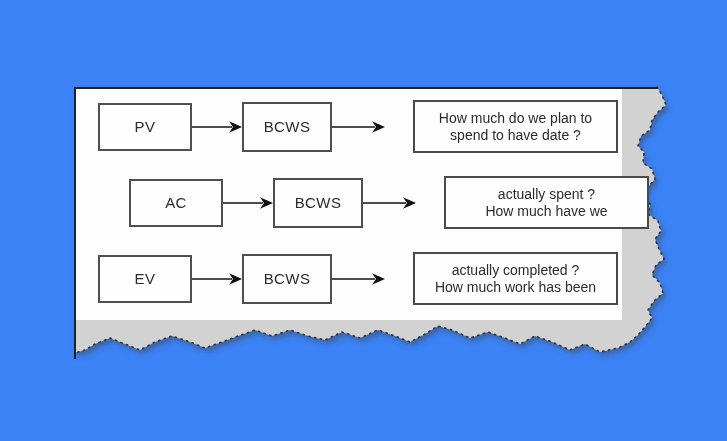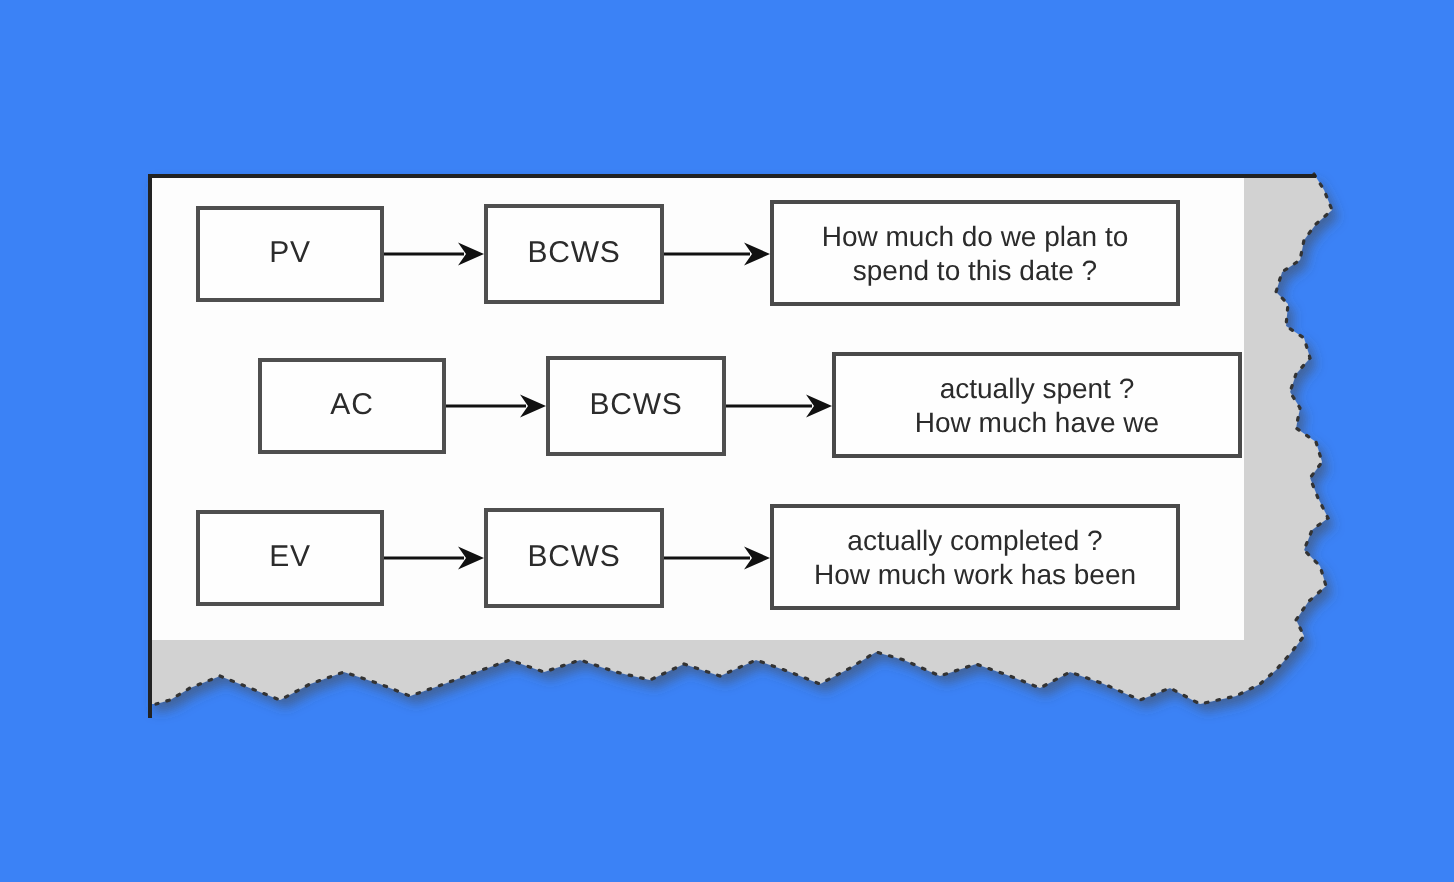--- a/index.html
+++ b/index.html
@@ -84,20 +84,21 @@
     letter-spacing: 0.4px;
   }
   .question-box {
     width: 205px;
     height: 53px;
     flex-direction: column;
     font-size: 14px;
     line-height: 17px;
     text-align: center;
     border-color: #4a4a4a;
+    margin-left: 28px;
   }
   .arrow-svg {
     display: block;
     flex: 0 0 auto;
   }
 </style>
 </head>
 <body>
 
 <div class="canvas">
@@ -144,21 +145,21 @@
         <line x1="0" y1="7" x2="40" y2="7" stroke="#111111" stroke-width="1.6"></line>
         <path d="M50,7 L37,1.2 L41,7 L37,12.8 Z" fill="#111111"></path>
       </svg>
       <div class="box metric-box">BCWS</div>
       <svg class="arrow-svg" width="53" height="14" viewBox="0 0 53 14">
         <line x1="0" y1="7" x2="43" y2="7" stroke="#111111" stroke-width="1.6"></line>
         <path d="M53,7 L40,1.2 L44,7 L40,12.8 Z" fill="#111111"></path>
       </svg>
       <div class="box question-box">
         <span>How much do we plan to</span>
-        <span>spend to this date ?</span>
+        <span>spend to have date ?</span>
       </div>
     </div>
 
     <div class="row r2">
       <div class="box code-box">AC</div>
       <svg class="arrow-svg" width="50" height="14" viewBox="0 0 50 14">
         <line x1="0" y1="7" x2="40" y2="7" stroke="#111111" stroke-width="1.6"></line>
         <path d="M50,7 L37,1.2 L41,7 L37,12.8 Z" fill="#111111"></path>
       </svg>
       <div class="box metric-box">BCWS</div>

